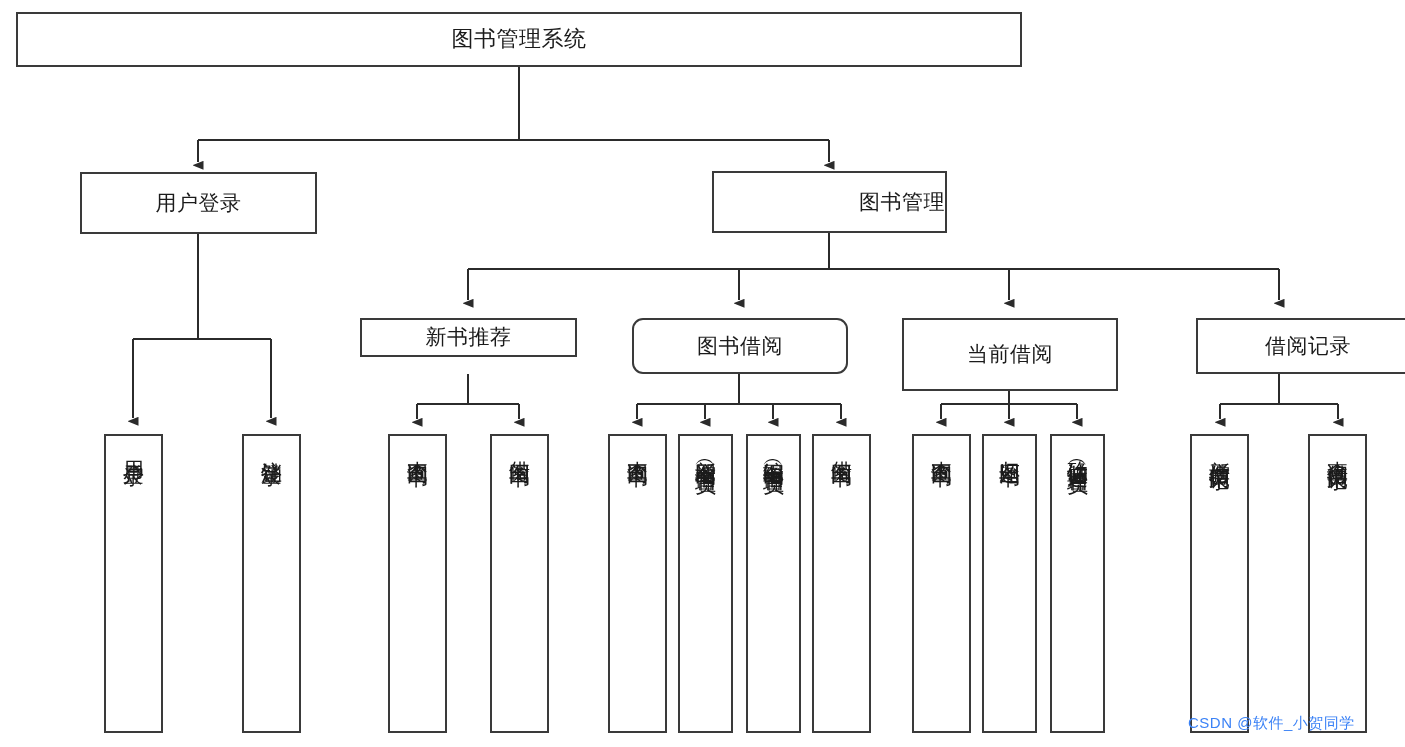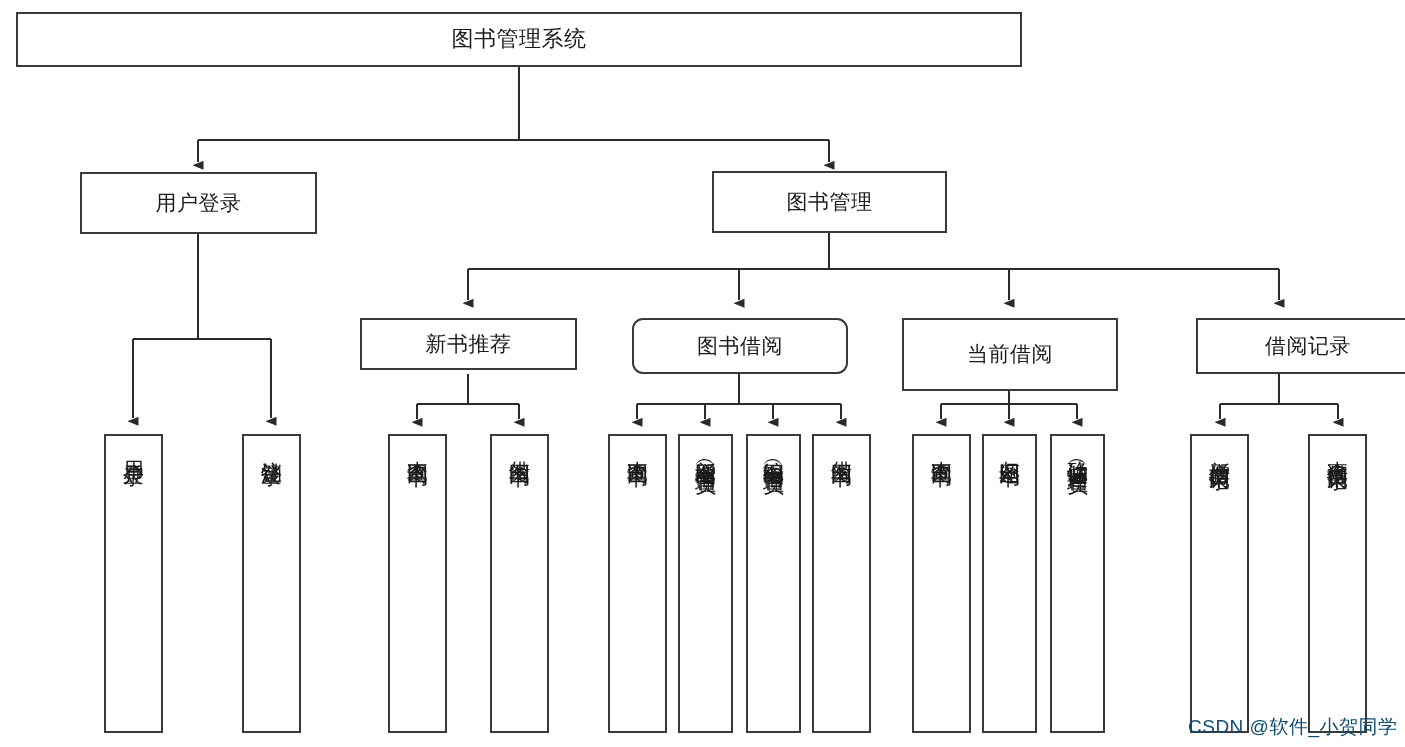--- a/index.html
+++ b/index.html
@@ -58,22 +58,22 @@
   .node.vert .lbl {
     writing-mode: vertical-rl;
     text-orientation: upright;
     font-size: 21px;
     line-height: 1.05;
     letter-spacing: 2px;
     white-space: nowrap;
   }
   .watermark {
     position: absolute;
-    font-size: 19px;
-    color: #0c4a6e;
+    font-size: 15px;
+    color: #3b82f6;
     white-space: nowrap;
     letter-spacing: 0.5px;
   }
 </style>
 </head>
 <body>
 
 <div id="canvas">
 
   <svg id="edges" viewBox="0 0 1405 747" width="1405" height="747" xmlns="http://www.w3.org/2000/svg">
@@ -128,25 +128,25 @@
   </svg>
 
   <div class="node horiz root" style="left:16px; top:12px; width:1006px; height:55px;">
     <span class="lbl">图书管理系统</span>
   </div>
 
   <div class="node horiz" style="left:80px; top:172px; width:237px; height:62px;">
     <span class="lbl">用户登录</span>
   </div>
 
-  <div class="node horiz" style="left:712px; top:171px; width:235px; height:62px;">
+  <div class="node horiz" style="left:712px; top:171px; width:235px; height:62px;justify-content:flex-end;">
     <span class="lbl">图书管理</span>
   </div>
 
-  <div class="node horiz" style="left:360px; top:318px; width:217px; height:52px;">
+  <div class="node horiz" style="left:360px; top:318px; width:217px; height:39px;">
     <span class="lbl">新书推荐</span>
   </div>
 
   <div class="node horiz" style="left:632px; top:318px; width:216px; height:56px;border-radius:11px;">
     <span class="lbl">图书借阅</span>
   </div>
 
   <div class="node horiz" style="left:902px; top:318px; width:216px; height:73px;">
     <span class="lbl">当前借阅</span>
   </div>

